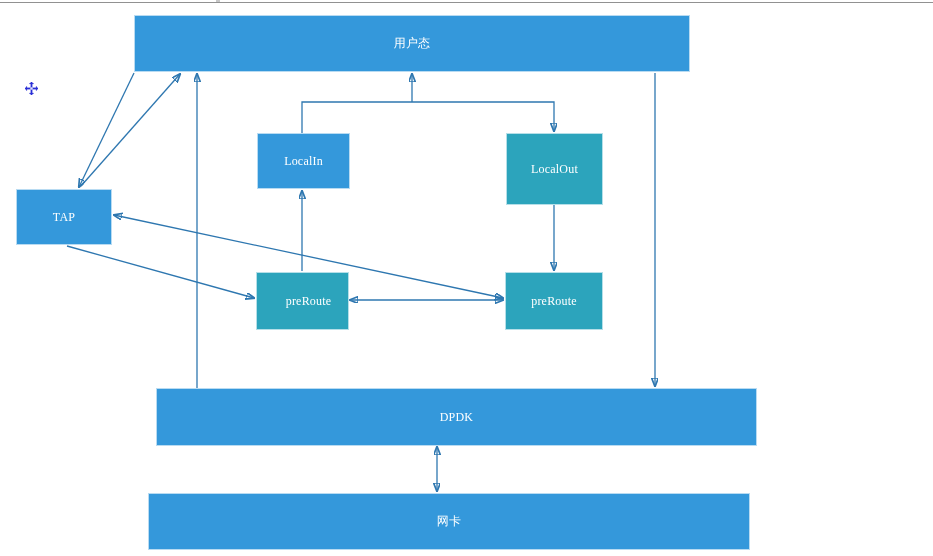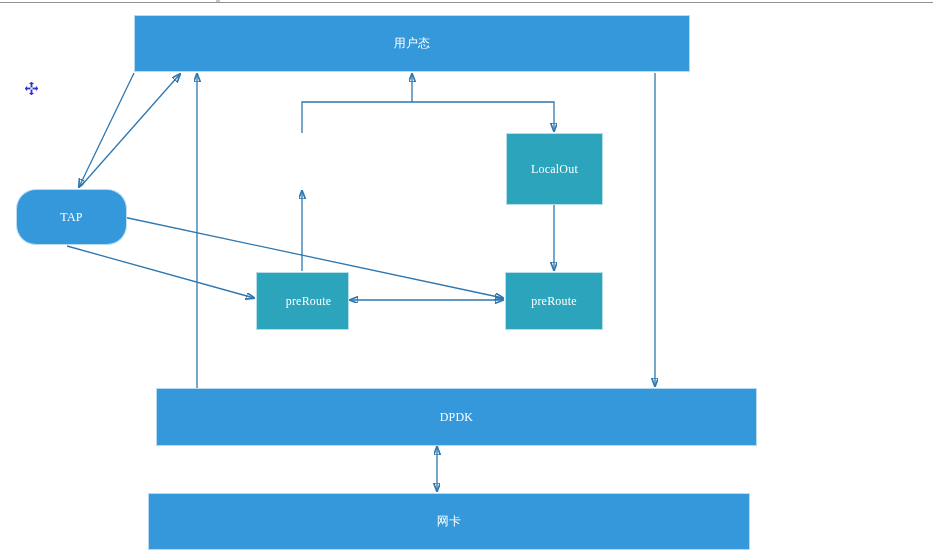--- a/index.html
+++ b/index.html
@@ -44,22 +44,25 @@
       <path d="M114 215 L503 298" marker-end="url(#arrow)" marker-start="url(#arrow)"></path>
       <path d="M67 246 L254 298" marker-end="url(#arrow)"></path>
       <path d="M134 73 L79 187" marker-end="url(#arrow)"></path>
       <path d="M81 186 L180 74" marker-end="url(#arrow)"></path>
       <path d="M437 447 L437 491" marker-end="url(#arrow)" marker-start="url(#arrow)"></path>
     </svg>
 
   <div class="node" style="left: 134px; top: 15px; width: 556px; height: 57px; background: rgb(52, 152, 219); color: rgb(255, 255, 255);">
       <span>用户态</span>
     </div>
-  <div class="node" style="left: 16px; top: 189px; width: 111px; height: 56px; background: rgb(52, 152, 219); color: rgb(255, 255, 255); border-radius: 20px;">
+  <div class="node" style="left: 16px; top: 189px; width: 96px; height: 56px; background: rgb(52, 152, 219); color: rgb(255, 255, 255);">
       <span>TAP</span>
+    </div>
+  <div class="node" style="left: 257px; top: 133px; width: 93px; height: 56px; background: rgb(52, 152, 219); color: rgb(255, 255, 255);">
+      <span>LocalIn</span>
     </div>
   <div class="node" style="left: 506px; top: 133px; width: 97px; height: 72px; background: rgb(44, 164, 188); color: rgb(255, 255, 255);">
       <span>LocalOut</span>
     </div>
   <div class="node" style="left: 256px; top: 272px; width: 93px; height: 58px; background: rgb(44, 164, 188); color: rgb(255, 255, 255); padding-left: 12px;">
       <span>preRoute</span>
     </div>
   <div class="node" style="left: 505px; top: 272px; width: 98px; height: 58px; background: rgb(44, 164, 188); color: rgb(255, 255, 255);">
       <span>preRoute</span>
     </div>

